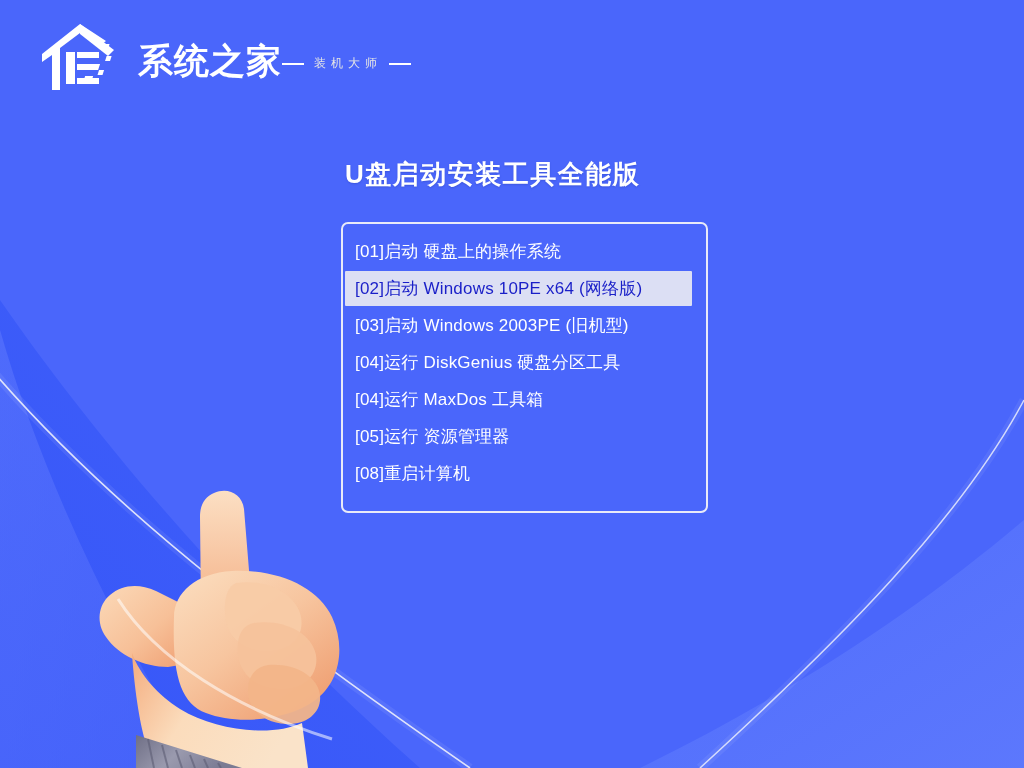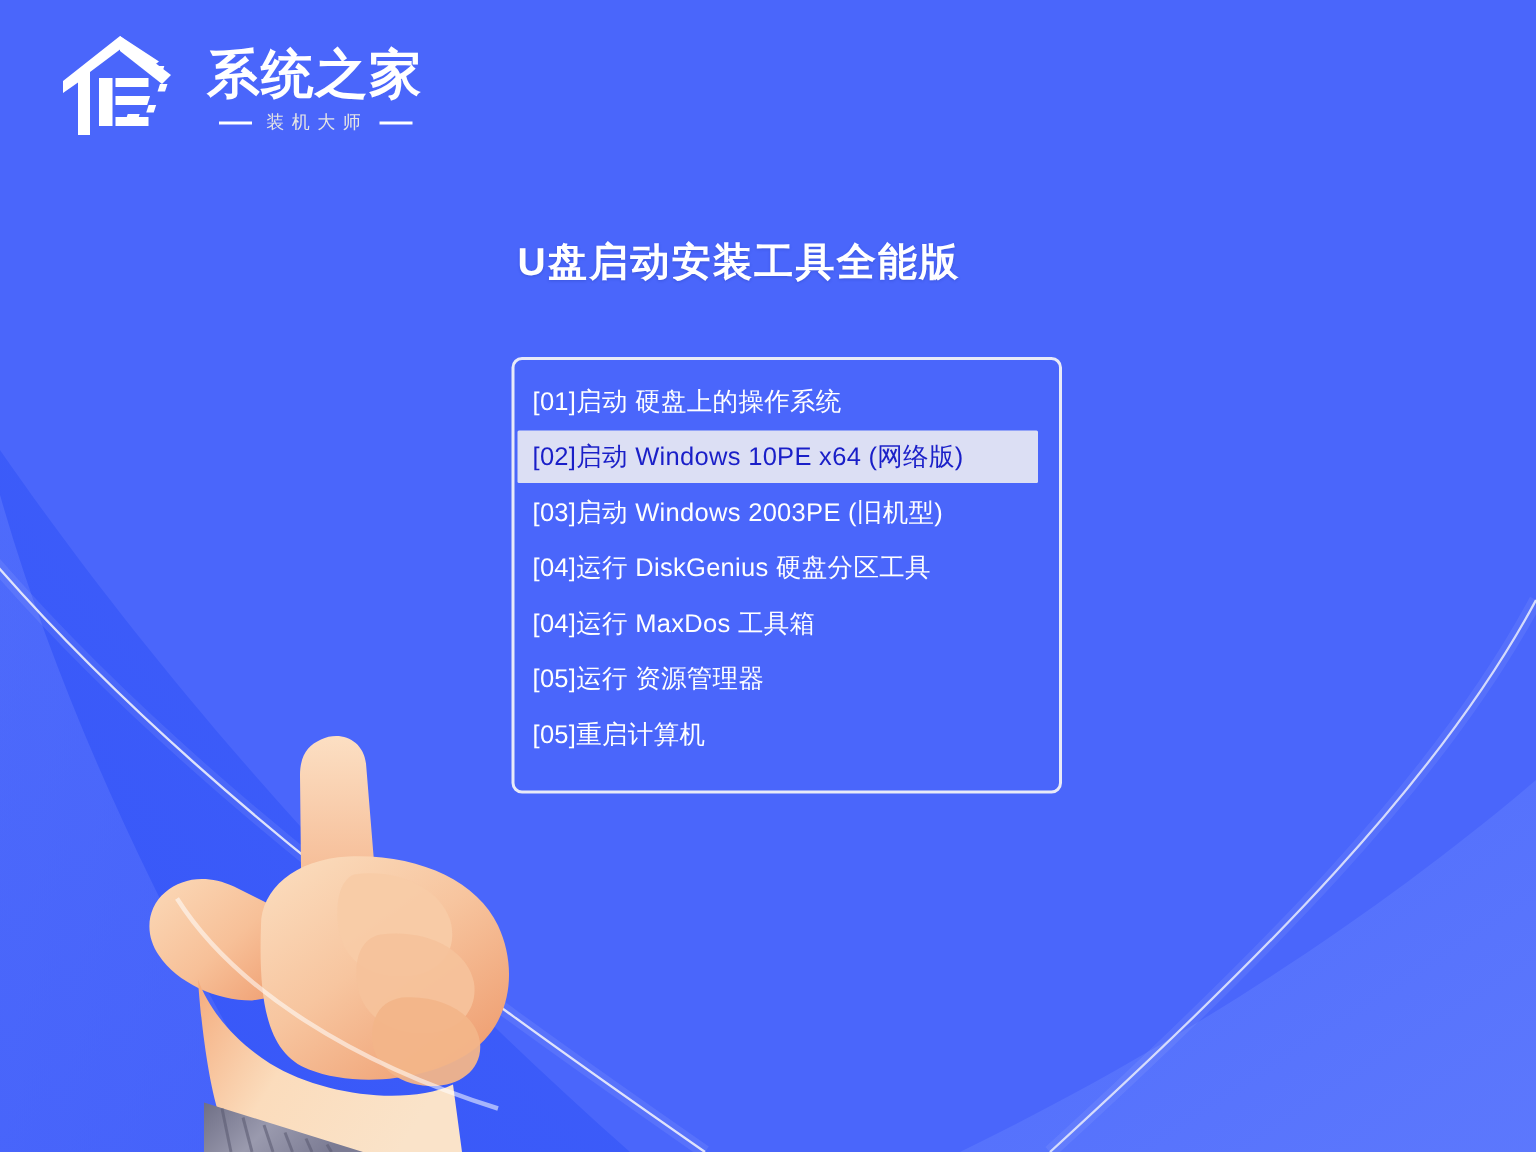--- a/index.html
+++ b/index.html
@@ -35,21 +35,20 @@
     position: absolute;
     left: 36px;
     top: 18px;
     display: flex;
     align-items: center;
     gap: 10px;
   }
   #logo-mark { width: 92px; height: 84px; display: block; }
   .logo-text-wrap {
     display: flex;
-    flex-direction: column;
     align-items: center;
     justify-content: flex-start;
     padding-top: 2px;
   }
   .logo-title {
     color: #ffffff;
     font-size: 35px;
     font-weight: bold;
     letter-spacing: 1px;
     line-height: 1.05;
@@ -85,21 +84,21 @@
     font-weight: bold;
     letter-spacing: 1.5px;
     white-space: nowrap;
     text-shadow: 0 1px 2px rgba(20,40,140,0.25);
   }
 
   
   #boot-menu {
     position: absolute;
     left: 341px;
-    top: 238px;
+    top: 222px;
     width: 367px;
     height: 291px;
     border: 2px solid #e8eaf8;
     border-radius: 7px;
     box-sizing: border-box;
     padding-top: 8px;
   }
   .menu-item {
     height: 35px;
     display: flex;
@@ -198,21 +197,21 @@
 
   <div id="heading">U盘启动安装工具全能版</div>
 
   <div id="boot-menu">
     <div class="menu-item">[01]启动 硬盘上的操作系统</div>
     <div class="menu-item selected">[02]启动 Windows 10PE x64 (网络版)</div>
     <div class="menu-item">[03]启动 Windows 2003PE (旧机型)</div>
     <div class="menu-item">[04]运行 DiskGenius 硬盘分区工具</div>
     <div class="menu-item">[04]运行 MaxDos 工具箱</div>
     <div class="menu-item">[05]运行 资源管理器</div>
-    <div class="menu-item">[05]重启计算机</div>
+    <div class="menu-item">[08]重启计算机</div>
   </div>
 
   <div id="hand">
     <svg viewBox="0 0 300 281" xmlns="http://www.w3.org/2000/svg">
       <defs>
         <linearGradient id="skinA" x1="0" y1="0" x2="1" y2="1">
           <stop offset="0%" stop-color="#fbd9b8"></stop>
           <stop offset="55%" stop-color="#f7c098"></stop>
           <stop offset="100%" stop-color="#ef9d70"></stop>
         </linearGradient>

